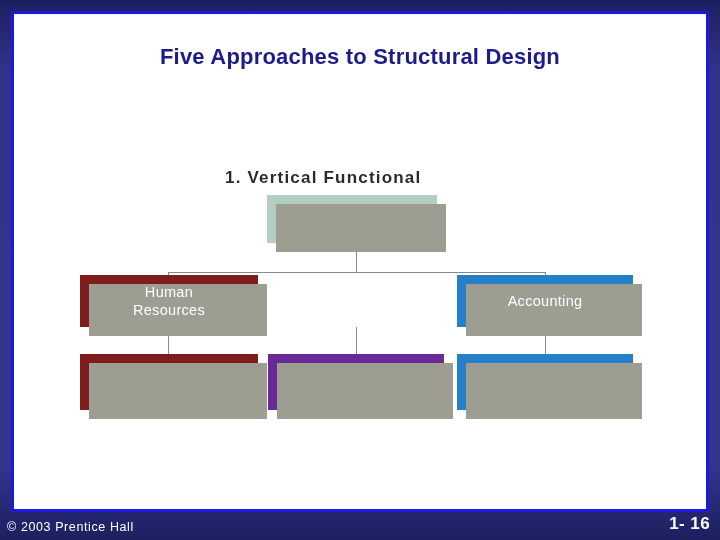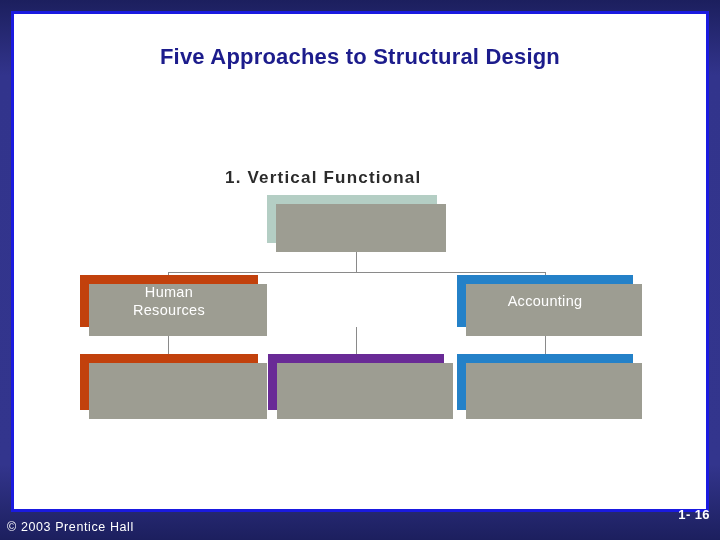--- a/index.html
+++ b/index.html
@@ -112,40 +112,40 @@
     background: #9d9d92;
     z-index: -1;
   }
   .node .label {
     position: relative;
     z-index: 2;
     padding: 0 6px;
   }
 
   .node.top    { background: #b4cec4; }
-  .node.green  { background: #c2410c; }
+  .node.green  { background: #7f1d1d; }
   .node.purple { background: #692a96; }
   .node.blue   { background: #2481c8; }
 
   
   .footer-copyright {
     position: absolute;
     left: 7px;
     bottom: 6px;
     font-size: 12.5px;
     color: #ffffff;
     letter-spacing: .6px;
     z-index: 6;
     white-space: nowrap;
   }
   .footer-pagenum {
     position: absolute;
     right: 10px;
-    bottom: 18px;
-    font-size: 13px;
+    bottom: 6px;
+    font-size: 17px;
     font-weight: bold;
     color: #ffffff;
     letter-spacing: .4px;
     z-index: 6;
     white-space: nowrap;
   }
 </style>
 </head>
 <body>
 

